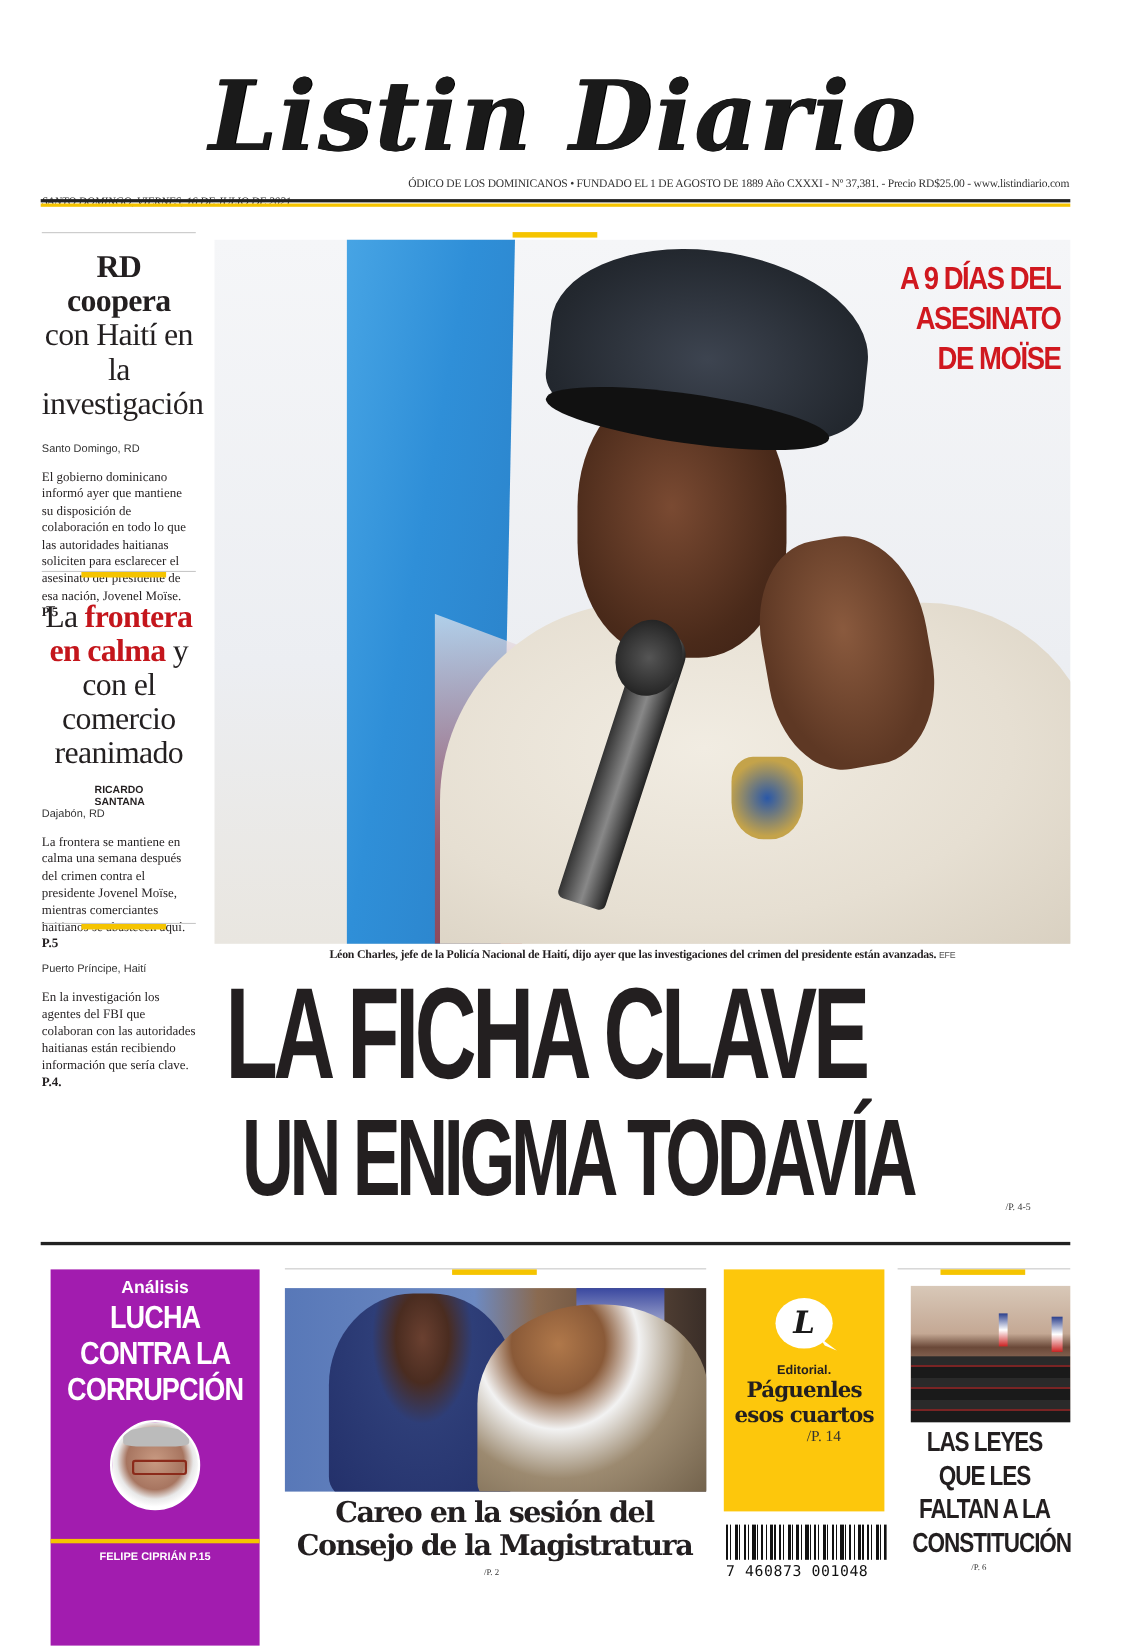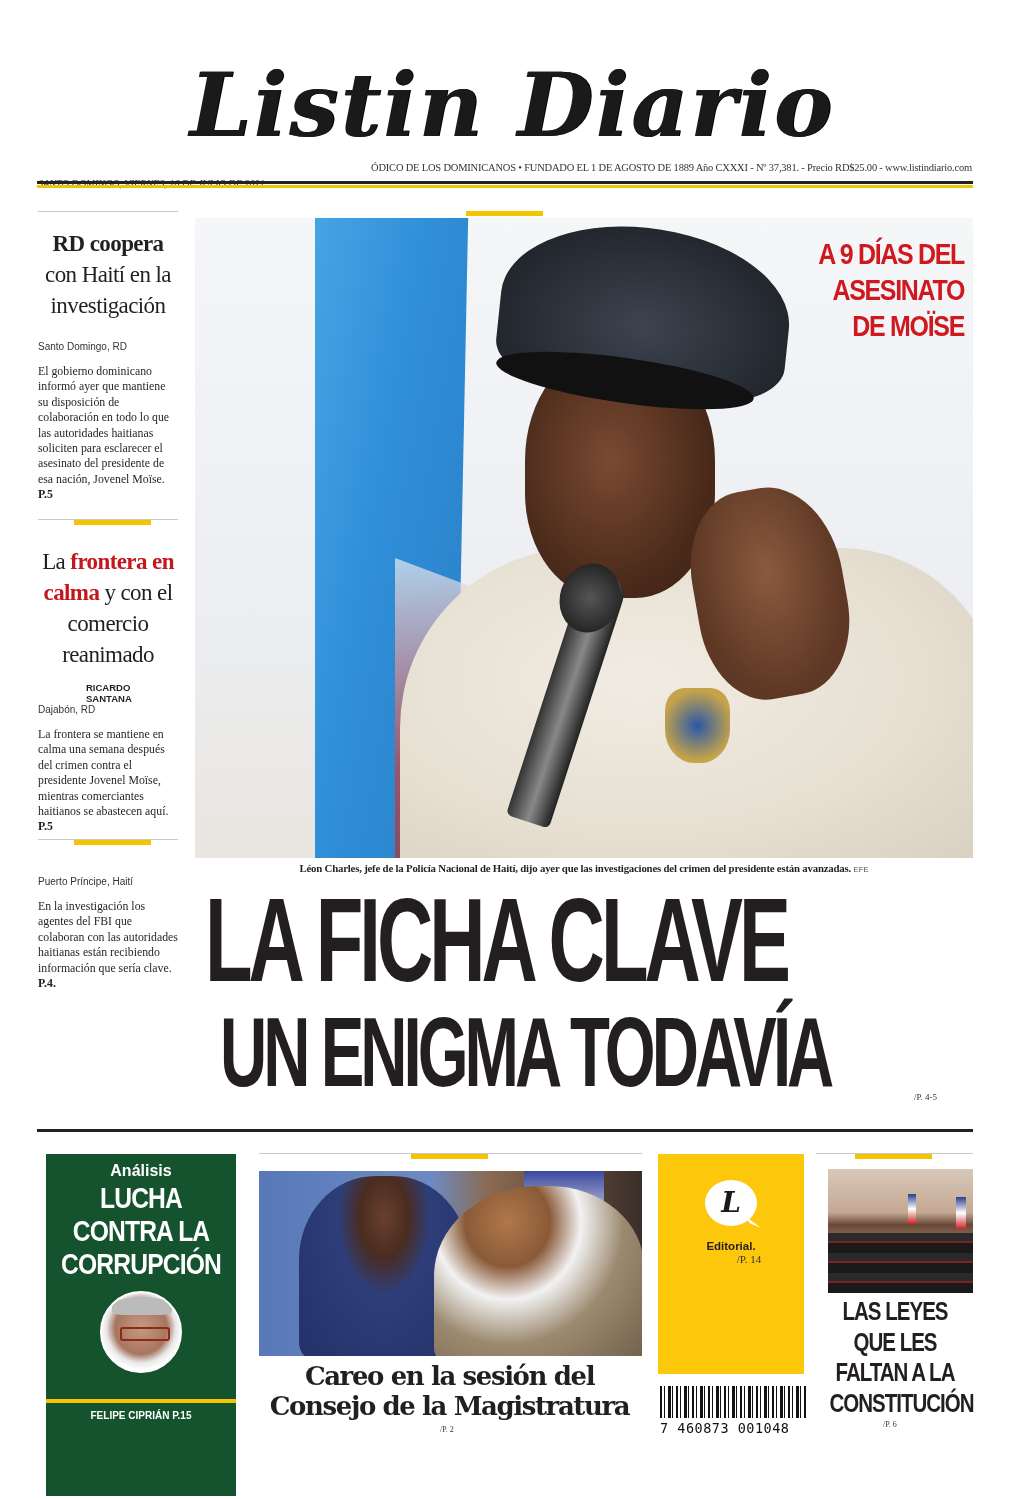--- a/index.html
+++ b/index.html
@@ -12,21 +12,21 @@
   .dateline { position: absolute; top: 162px; left: 38px; right: 52px; height: 14px; font-family: "Liberation Serif", serif; font-size: 10.5px; color: #333; letter-spacing: -0.2px; }
   .dateline .left { position: absolute; left: 0; top: 16px; font-style: italic; }
   .dateline .right { position: absolute; right: 0; top: 0; }
   .rule-dark { position: absolute; left: 37px; right: 51px; top: 181px; height: 3px; background: #222; }
   .rule-yellow { position: absolute; left: 37px; right: 51px; top: 185px; height: 3px; background: #f5c400; }
 
   .col-left { position: absolute; left: 38px; width: 140px; }
   .sep-line { position: absolute; height: 1px; background: #c8c8c8; }
   .yellow-tab { position: absolute; height: 5px; background: #f5c400; }
 
-  .story-head { font-family: "Liberation Serif", serif; font-size: 23px; line-height: 31px; text-align: center; color: #231f20; letter-spacing: -0.6px; }
+  .story-head { font-family: "Liberation Serif", serif; font-size: 29px; line-height: 31px; text-align: center; color: #231f20; letter-spacing: -0.6px; }
   .story-head b { font-weight: bold; }
   .story-head .red { color: #c4161c; font-weight: bold; }
   .story-loc { font-family: "Liberation Sans", sans-serif; font-size: 10px; color: #333; margin-top: 20px; }
   .story-byline { font-family: "Liberation Sans", sans-serif; font-size: 9.5px; font-weight: bold; color: #231f20; margin-top: 12px; padding-left: 48px; }
   .story-byline + .story-loc { margin-top: 0; }
   .story-body { font-family: "Liberation Serif", serif; font-size: 11.8px; line-height: 15.4px; color: #231f20; margin-top: 12px; }
   .story-body b { font-weight: bold; }
 
   .photo-main { position: absolute; left: 195px; top: 218px; width: 778px; height: 640px; overflow: hidden; background: linear-gradient(180deg, #f5f6f8 0%, #eceef2 60%, #e9e6e0 100%); }
   .photo-main .flag { position: absolute; left: 120px; top: -90px; width: 155px; height: 760px; background: linear-gradient(100deg, #4aa7e6 0%, #2f8fd8 45%, #2a7fc6 100%); clip-path: polygon(0 0, 100% 0, 90% 100%, 0 100%); }
@@ -45,21 +45,21 @@
   .caption { position: absolute; left: 195px; top: 862px; width: 778px; text-align: center; font-family: "Liberation Serif", serif; font-weight: bold; font-size: 10.8px; color: #231f20; letter-spacing: -0.2px; }
   .caption .credit { font-family: "Liberation Sans", sans-serif; font-weight: normal; font-size: 8px; color: #555; }
 
   .headline { position: absolute; left: 205px; width: 760px; font-family: "Liberation Sans", sans-serif; font-weight: bold; color: #231f20; letter-spacing: -6px; transform-origin: left; white-space: nowrap; }
   .headline.l1 { top: 880px; font-size: 118px; line-height: 120px; transform: scaleX(0.66); }
   .headline.l2 { top: 1000px; font-size: 99px; line-height: 104px; transform: scaleX(0.66); left: 220px; }
   .headline-ref { position: absolute; left: 914px; top: 1092px; font-family: "Liberation Serif", serif; font-size: 9px; color: #333; }
 
   .rule-bottom { position: absolute; left: 37px; right: 51px; top: 1129px; height: 3px; background: #222; }
 
-  .box-analisis { position: absolute; left: 46px; top: 1154px; width: 190px; height: 342px; background: #14532d; color: #fff; text-align: center; }
+  .box-analisis { position: absolute; left: 46px; top: 1154px; width: 190px; height: 342px; background: #a21caf; color: #fff; text-align: center; }
   .box-analisis .kicker { font-family: "Liberation Sans", sans-serif; font-weight: bold; font-size: 16px; margin-top: 8px; }
   .box-analisis .title { font-family: "Liberation Sans", sans-serif; font-weight: bold; font-size: 29px; line-height: 33px; letter-spacing: -1px; transform: scaleX(0.85); margin-top: 2px; }
   .box-analisis .avatar { width: 82px; height: 82px; border-radius: 50%; background: radial-gradient(circle at 50% 45%, #c89a82 0%, #a77560 45%, #e8e8e8 60%, #fff 72%); margin: 10px auto 0; border: 2px solid #fff; position: relative; overflow: hidden; }
   .box-analisis .avatar::before { content: ""; position: absolute; left: 18px; top: 34px; width: 46px; height: 10px; border: 2px solid #8b2a1a; border-radius: 3px; }
   .box-analisis .avatar::after { content: ""; position: absolute; left: 10px; top: 4px; width: 60px; height: 18px; background: #bbb; border-radius: 50% 50% 20% 20%; }
   .box-analisis .bar { position: absolute; left: 0; right: 0; top: 245px; height: 4px; background: #f5c400; }
   .box-analisis .author { position: absolute; left: 0; right: 0; top: 256px; font-family: "Liberation Sans", sans-serif; font-weight: bold; font-size: 10px; }
 
   .photo-careo { position: absolute; left: 259px; top: 1171px; width: 383px; height: 185px; overflow: hidden; background: linear-gradient(90deg, #5878b8 0%, #6d8ac2 45%, #8a6a50 60%, #3a2e28 100%); }
   .photo-careo .flag { position: absolute; left: 265px; top: 0; width: 80px; height: 130px; background: linear-gradient(180deg, #3a48a0 0%, #f0f0f0 45%, #c02828 100%); }
@@ -67,21 +67,21 @@
   .photo-careo .woman { position: absolute; left: 175px; top: 15px; width: 210px; height: 180px; background: radial-gradient(ellipse at 35% 20%, #b0784a 0%, #8a5a38 22%, #f2f2f2 38%, #9c8a70 60%, #6e5e48 100%); border-radius: 50% 45% 10% 10%; }
 
   .careo-head { position: absolute; left: 252px; top: 1361px; width: 395px; text-align: center; font-family: "DejaVu Serif", serif; font-weight: bold; font-size: 26px; line-height: 30px; letter-spacing: -1.4px; color: #231f20; }
   .careo-ref { position: absolute; left: 440px; top: 1425px; font-family: "Liberation Serif", serif; font-size: 8px; color: #333; }
 
   .box-editorial { position: absolute; left: 658px; top: 1154px; width: 146px; height: 220px; background: #fdc70c; text-align: center; }
   .box-editorial .bubble { width: 52px; height: 46px; margin: 26px auto 0; background: #fff; border-radius: 50%; position: relative; font-family: "DejaVu Serif", serif; font-weight: bold; font-style: italic; font-size: 28px; line-height: 46px; color: #1a1a1a; }
   .box-editorial .bubble::after { content: ""; position: absolute; right: -4px; bottom: -2px; width: 16px; height: 12px; background: #fff; clip-path: polygon(0 0, 100% 100%, 30% 60%); }
   .box-editorial .kicker { font-family: "Liberation Sans", sans-serif; font-weight: bold; font-size: 11.5px; margin-top: 14px; color: #231f20; }
   .box-editorial .title { font-family: "DejaVu Serif", serif; font-weight: bold; font-size: 19.5px; line-height: 23px; color: #231f20; letter-spacing: -0.8px; }
-  .box-editorial .ref { font-family: "Liberation Serif", serif; font-size: 11px; color: #333; margin-top: 1px; padding-left: 36px; }
+  .box-editorial .ref { font-family: "Liberation Serif", serif; font-size: 14px; color: #333; margin-top: 1px; padding-left: 36px; }
 
   .barcode { position: absolute; left: 660px; top: 1386px; width: 146px; height: 50px; }
   .barcode .bars { height: 32px; background: repeating-linear-gradient(90deg, #111 0 2px, #fff 2px 4px, #111 4px 5px, #fff 5px 8px, #111 8px 11px, #fff 11px 12px, #111 12px 13px, #fff 13px 16px); }
   .barcode .digits { font-family: "DejaVu Sans Mono", monospace; font-size: 13.5px; letter-spacing: 0.5px; color: #111; margin-top: -4px; background: #fff; display: inline-block; }
 
   .photo-leyes { position: absolute; left: 828px; top: 1169px; width: 145px; height: 124px; overflow: hidden; background: linear-gradient(180deg, #d8c8b8 0%, #c4a894 35%, #6a4838 45%, #8a6a58 55%, #2a2a2a 100%); }
   .photo-leyes .seats { position: absolute; left: 0; right: 0; bottom: 0; height: 60px; background: repeating-linear-gradient(0deg, #1a1a1a 0 10px, #7a2424 10px 12px, #2a2a2a 12px 20px); }
   .photo-leyes .flag1 { position: absolute; left: 80px; top: 25px; width: 8px; height: 30px; background: linear-gradient(180deg, #2a3e8c, #fff, #c22); }
   .photo-leyes .flag2 { position: absolute; left: 128px; top: 28px; width: 10px; height: 32px; background: linear-gradient(180deg, #2a3e8c, #fff, #c22); }
 
@@ -189,20 +189,21 @@
   <div class="flag"></div>
   <div class="man"></div>
   <div class="woman"></div>
 </div>
 <div class="careo-head">Careo en la sesión del Consejo de la Magistratura</div>
 <div class="careo-ref">/P. 2</div>
 
 <div class="box-editorial">
   <div class="bubble">L</div>
   <div class="kicker">Editorial.</div>
+  <div class="title">Páguenles esos cuartos</div>
   <div class="ref">/P. 14</div>
 </div>
 
 <div class="barcode">
   <div class="bars"></div>
   <div class="digits">7 460873 001048</div>
 </div>
 
 <div class="sep-line" style="left:816px; top:1153px; width:157px;"></div>
 <div class="yellow-tab" style="left:855px; top:1154px; width:77px;"></div>

